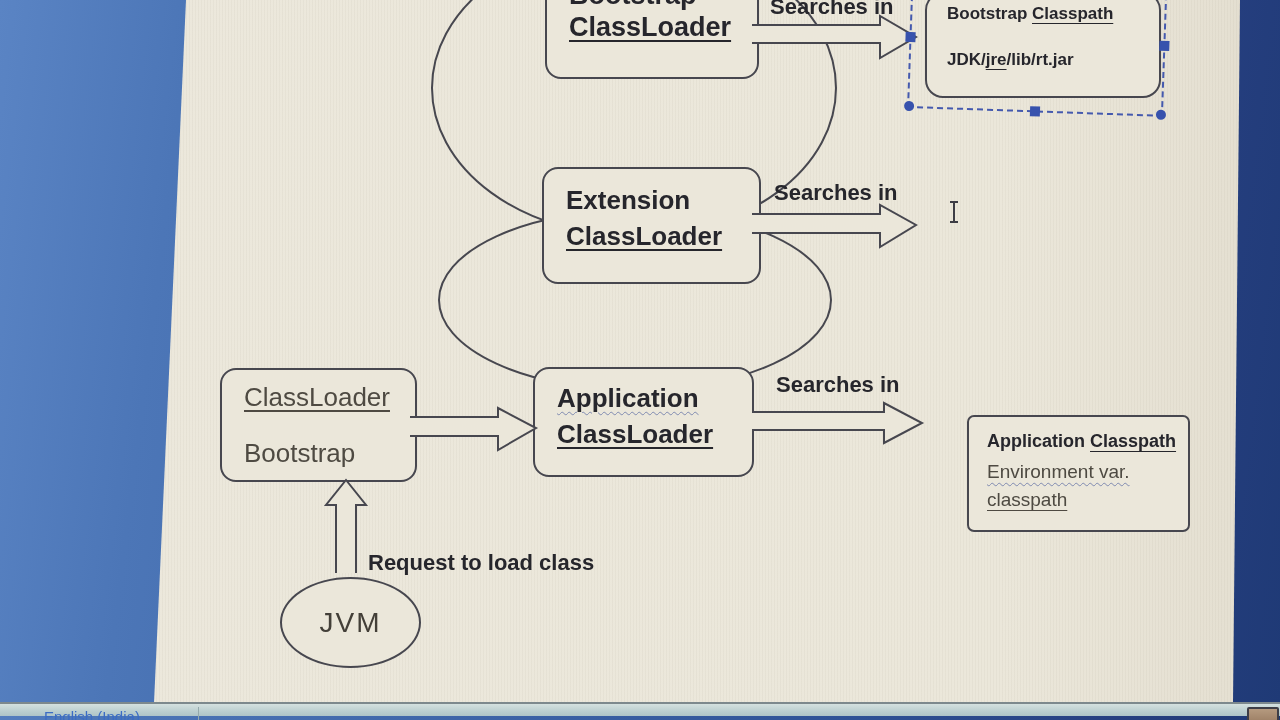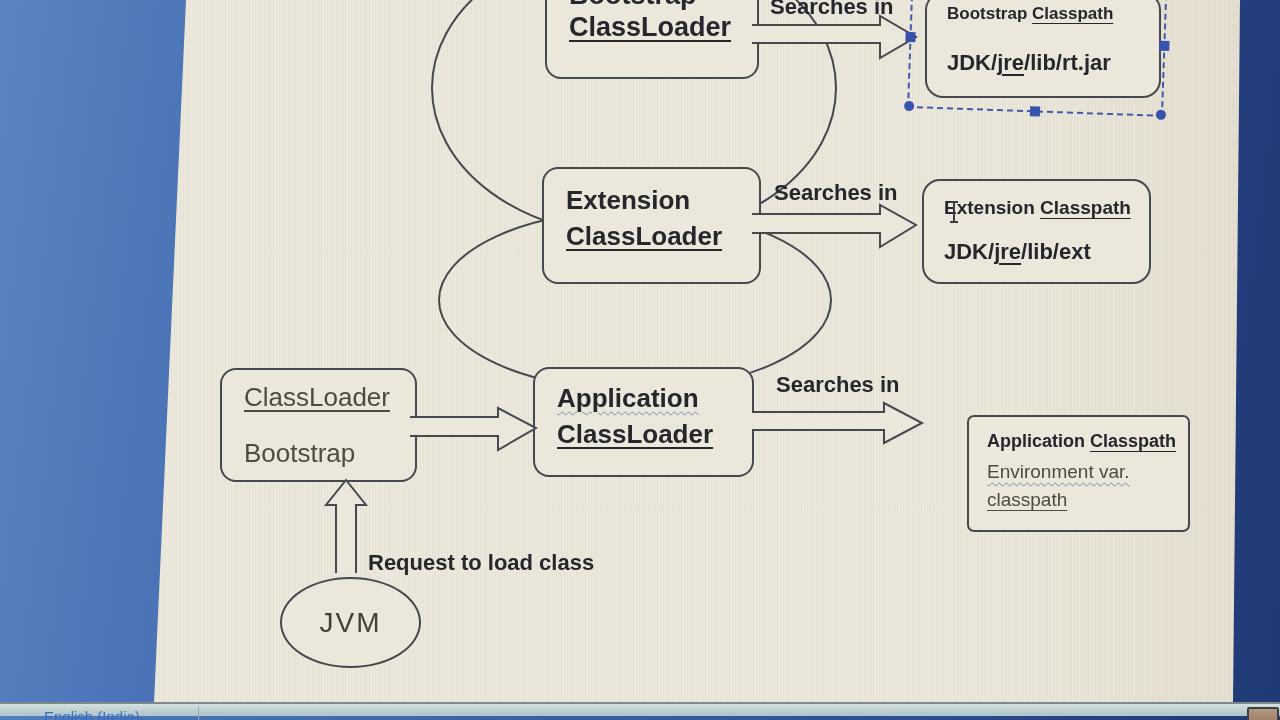--- a/index.html
+++ b/index.html
@@ -82,27 +82,23 @@
     <span class="ln b wavy-red" style="top:50px;font-size:26px;">ClassLoader</span>
   </div>
 
   <div class="node" style="left:220px;top:368px;width:193px;height:110px;">
     <span class="ln r wavy-red" style="top:12px;font-size:26px;">ClassLoader</span>
     <span class="ln r" style="top:68px;font-size:26px;">Bootstrap</span>
   </div>
 
   <div class="node" style="left:925px;top:-8px;width:232px;height:102px;border-radius:18px;">
     <span class="ln b" style="left:20px;top:10px;font-size:17px;"><span>Bootstrap</span>&nbsp;<span class="wavy-red">Classpath</span></span>
-    <span class="ln b" style="left:20px;top:56px;font-size:22px;"><span>JDK/</span><span class="wavy-red">jre</span><span>/lib/rt.jar</span></span>
+    <span class="ln b" style="left:20px;top:56px;font-size:17px;"><span>JDK/</span><span class="wavy-red">jre</span><span>/lib/rt.jar</span></span>
   </div>
 
-  <div class="node" style="left:922px;top:179px;width:225px;height:101px;border-radius:18px;">
-    <span class="ln b" style="left:20px;top:16px;font-size:19px;"><span>Extension</span>&nbsp;<span class="wavy-red">Classpath</span></span>
-    <span class="ln b" style="left:20px;top:58px;font-size:22px;"><span>JDK/</span><span class="wavy-red">jre</span><span>/lib/ext</span></span>
-  </div>
 
   <div class="node" style="left:967px;top:367px;width:219px;height:113px;border-radius:7px;margin-top:48px;">
     <span class="ln b" style="left:18px;top:14px;font-size:18px;"><span>Application</span>&nbsp;<span class="wavy-red">Classpath</span></span>
     <span class="ln r wavy-blue" style="left:18px;top:44px;font-size:19px;text-align:center;">Environment  var.</span>
     <span class="ln r wavy-red" style="left:18px;top:72px;font-size:19px;">classpath</span>
   </div>
 
   <div id="jvm">
     <span>JVM</span>
   </div>

